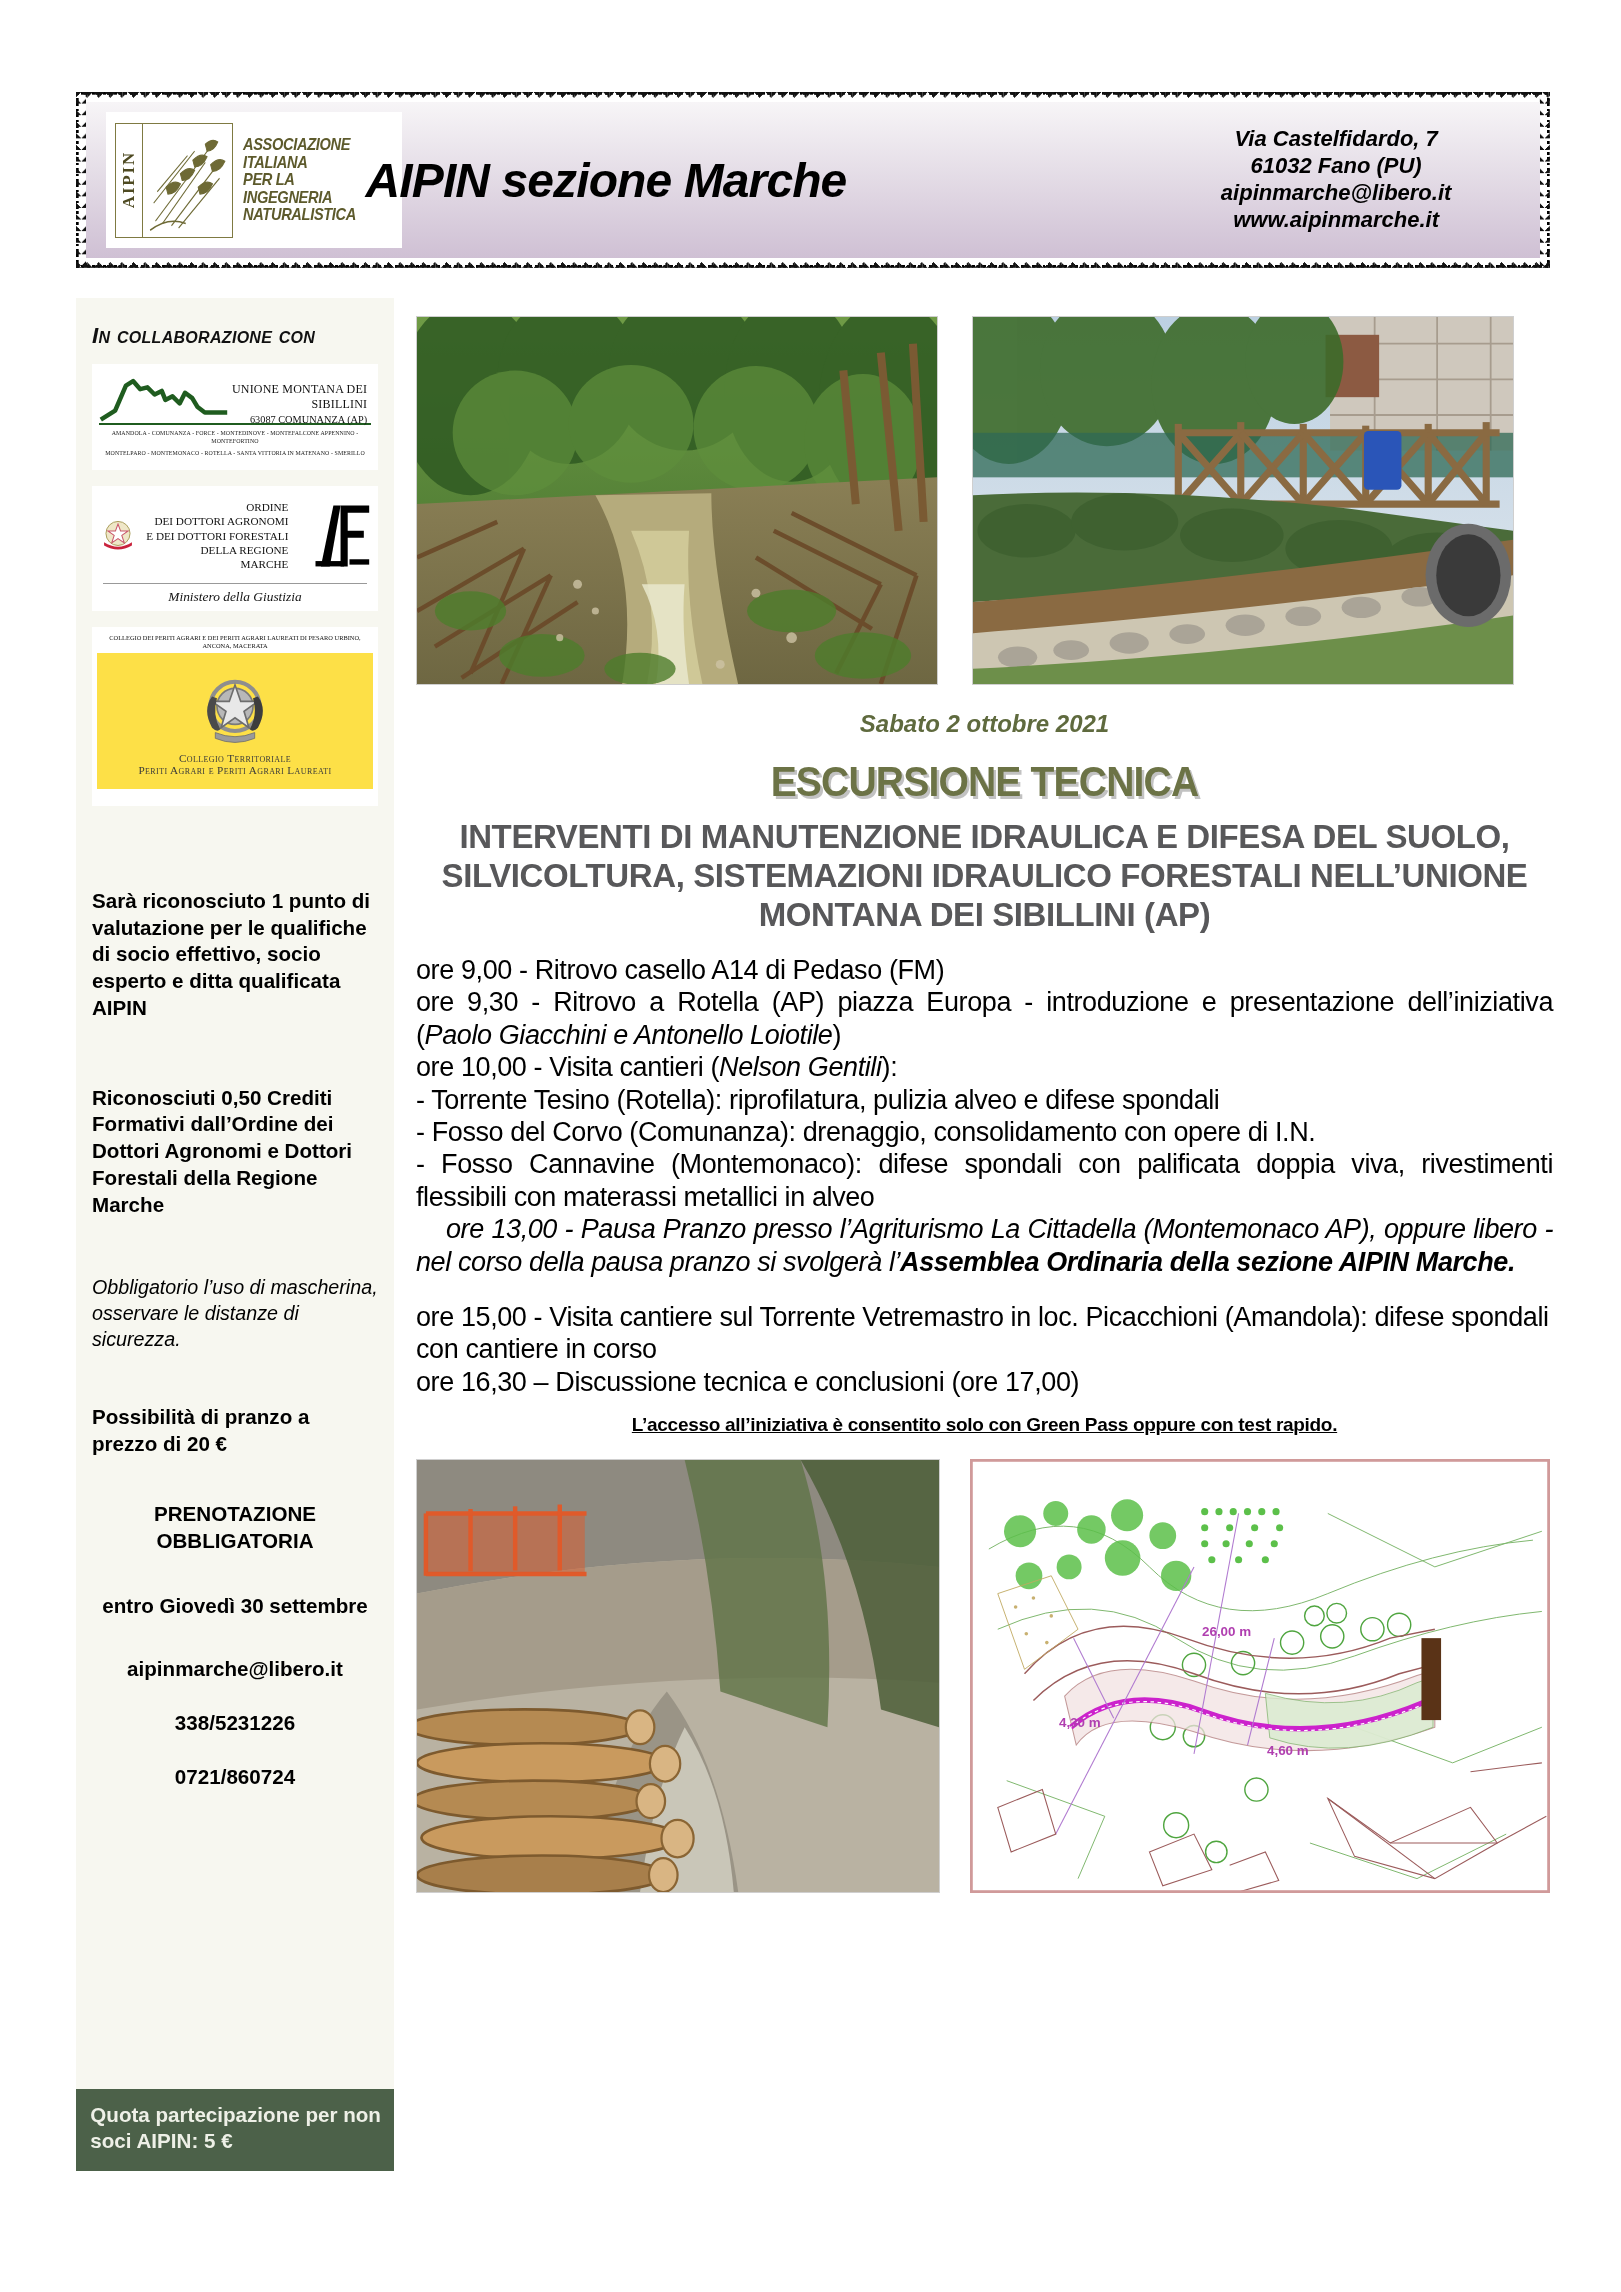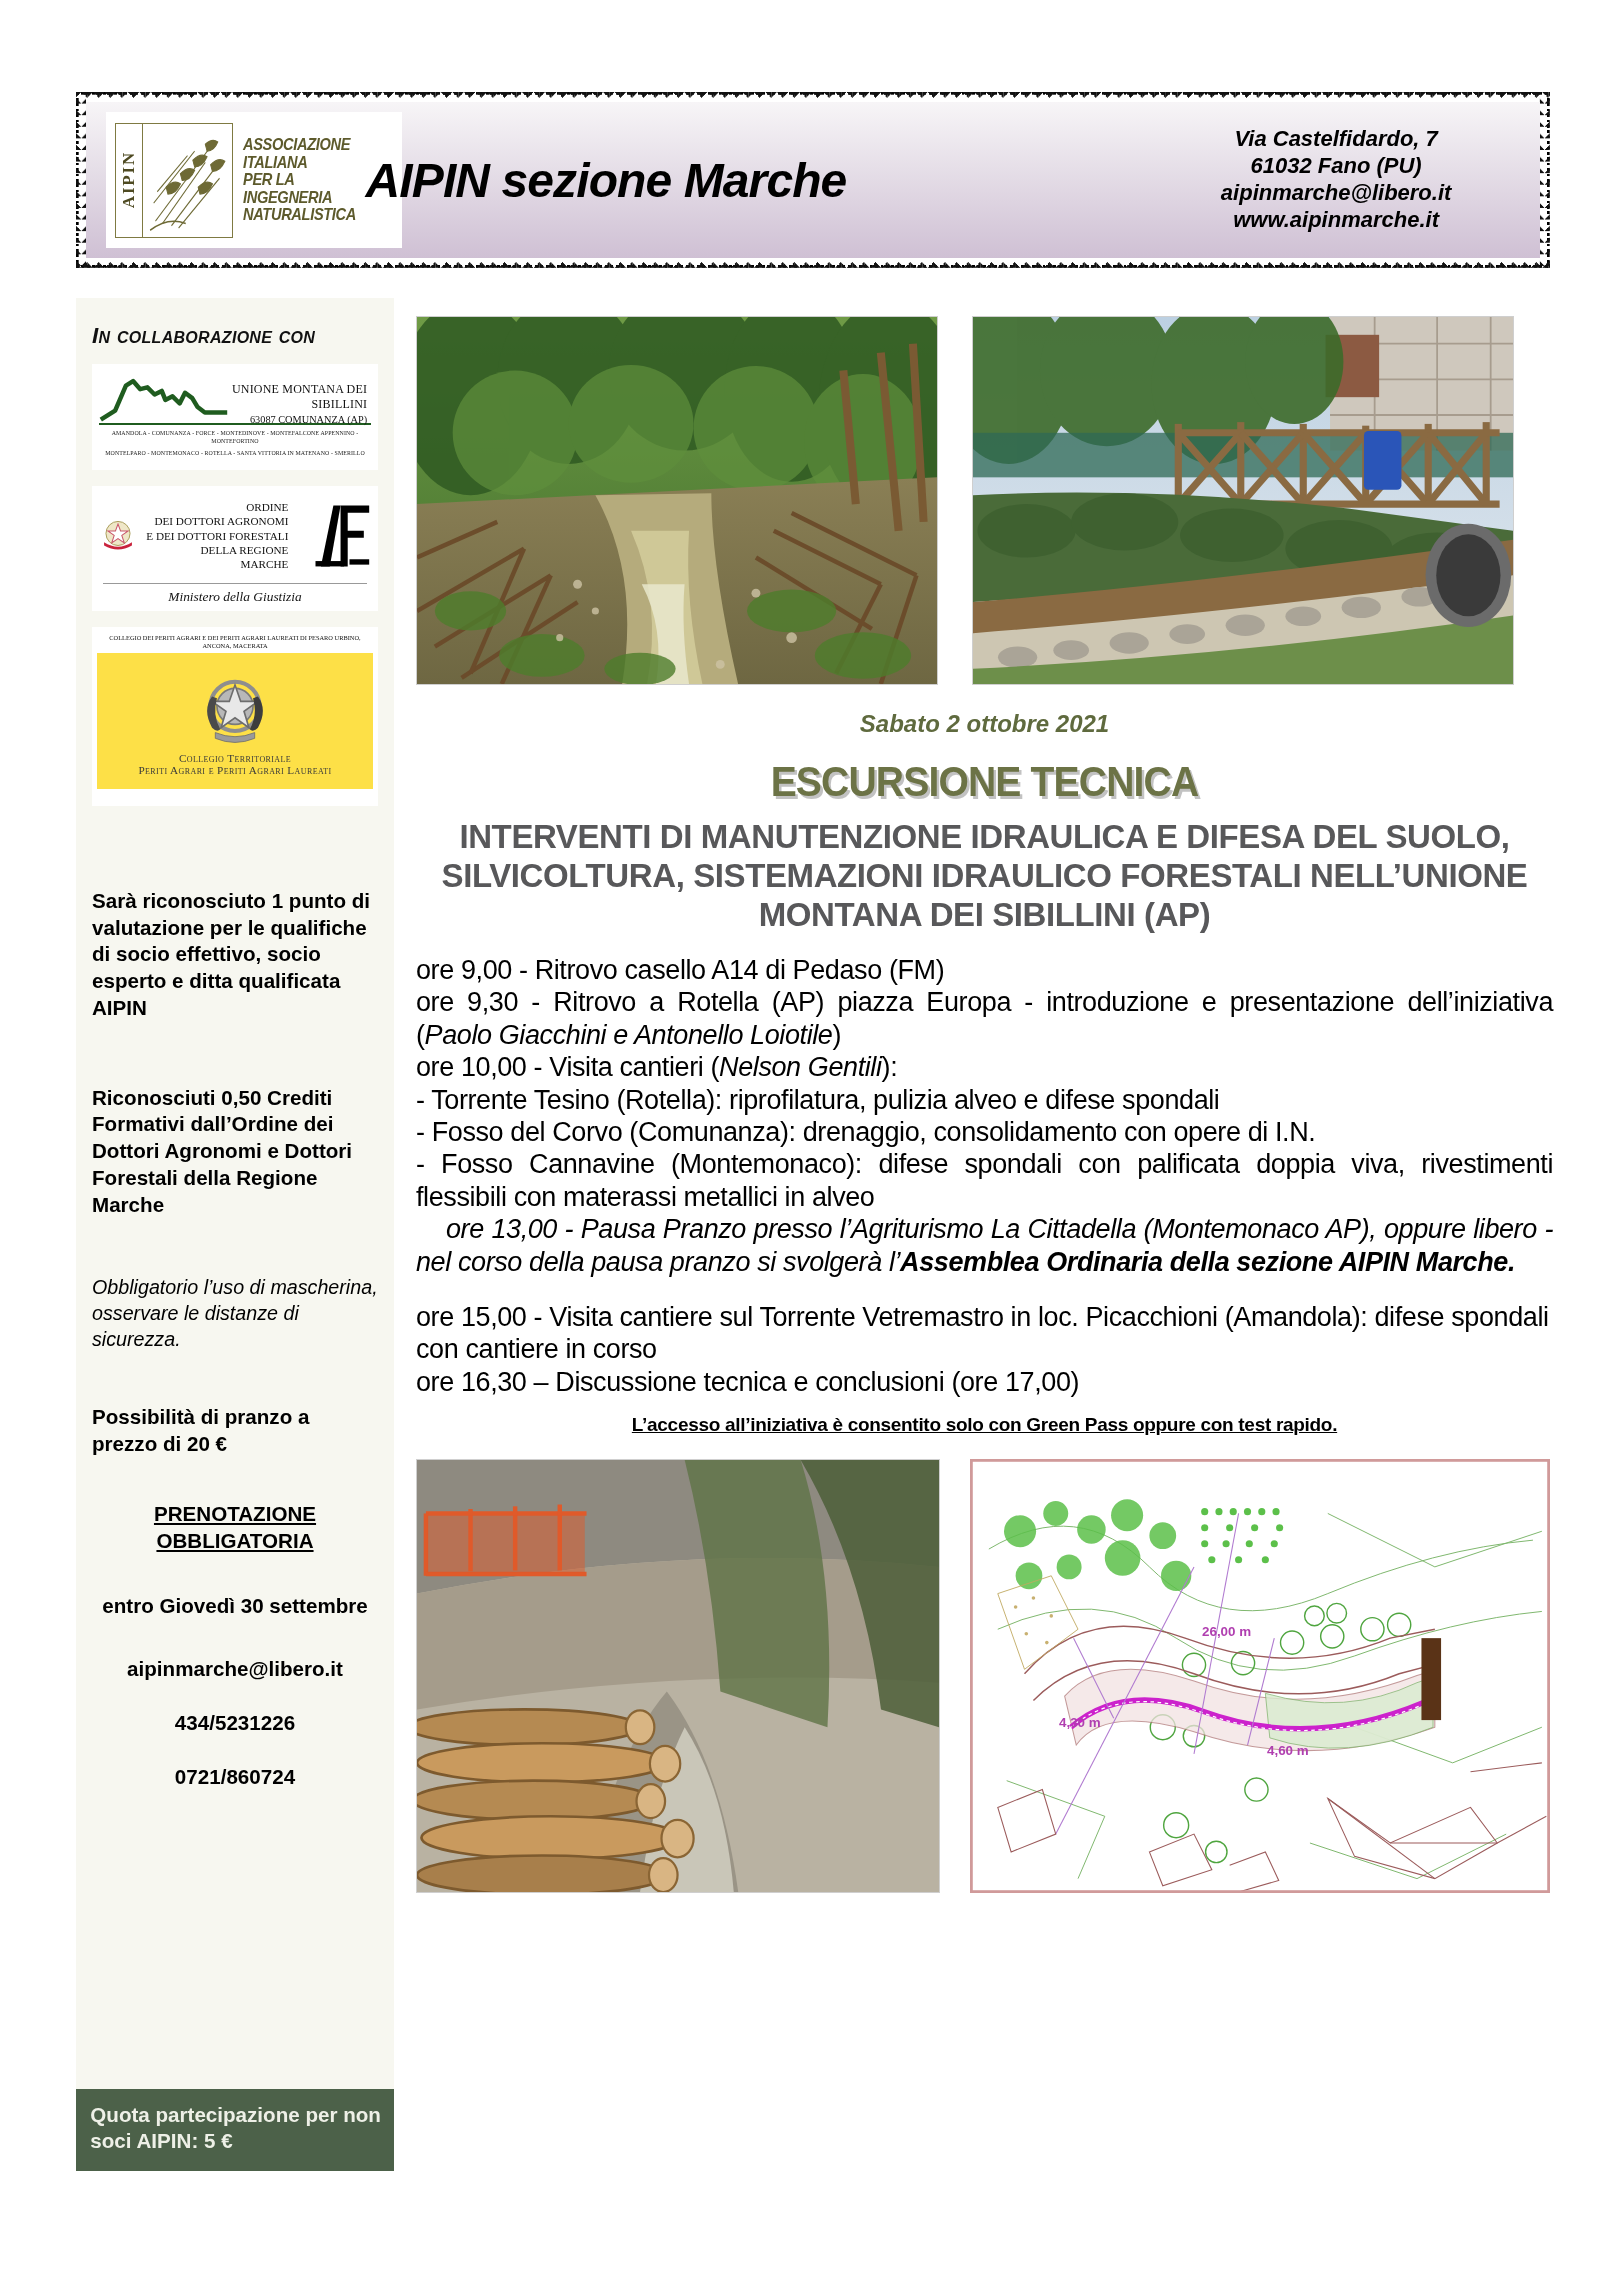--- a/index.html
+++ b/index.html
@@ -115,21 +115,21 @@
   .col-head { font: 6.4px/1.3 "Liberation Serif", serif; color:#111; text-align:center; padding:3.6px 3.6px 2.7px; }
   .col-body { background:#fde047; height:136px; display:flex; flex-direction:column; align-items:center; justify-content:center; }
   .col-emblem { width:82px; height:82px; }
   .col-t1 { font: 11.2px "Liberation Serif", serif; color:#3a3a3a; font-variant: small-caps; margin-top:2.7px; letter-spacing:0.4px;}
   .col-t2 { font: 11.2px "Liberation Serif", serif; color:#3a3a3a; font-variant: small-caps; letter-spacing:0.4px;}
 
   .side-block { padding: 0 16px; }
   .sb-bold { font: bold 20.6px/1.30 "Liberation Sans", sans-serif; color:#000; }
   .sb-ital { font: italic 19.7px/1.32 "Liberation Sans", sans-serif; color:#000; }
   .sb-center { text-align:center; }
-  .sb-u { text-decoration: underline; }
+  .sb-u { }
   .sb-gap-1 { height:82px; } .sb-gap-2 { height:63px; }
   .sb-gap-3 { height:56px; } .sb-gap-4 { height:52px; }
   .sb-gap-5 { height:43px; } .sb-gap-6 { height:39px; }
   .sb-gap-7 { height:36px; }
   .quota {
     position:absolute; left:76px; top:2089px; width:318px; height:82px;
     background:#4c6149; color:#eef0e7;
     font: bold 20.6px/1.28 "Liberation Sans", sans-serif;
     padding: 12.5px 12.5px 0 14.3px;
   }
@@ -327,21 +327,21 @@
     <div class="side-block sb-center">
         <div class="sb-bold">entro Giovedì 30 settembre</div>
       </div>
 
     <div class="sb-gap-7"></div>
     <div class="side-block sb-center">
         <div class="sb-bold">aipinmarche@libero.it</div>
       </div>
     <div style="height:27px"></div>
     <div class="side-block sb-center">
-        <div class="sb-bold">434/5231226</div>
+        <div class="sb-bold">338/5231226</div>
       </div>
     <div style="height:27px"></div>
     <div class="side-block sb-center">
         <div class="sb-bold">0721/860724</div>
       </div>
   </div>
 
   <div class="quota">Quota partecipazione per non soci AIPIN: 5 €</div>
 
   <div class="main">

